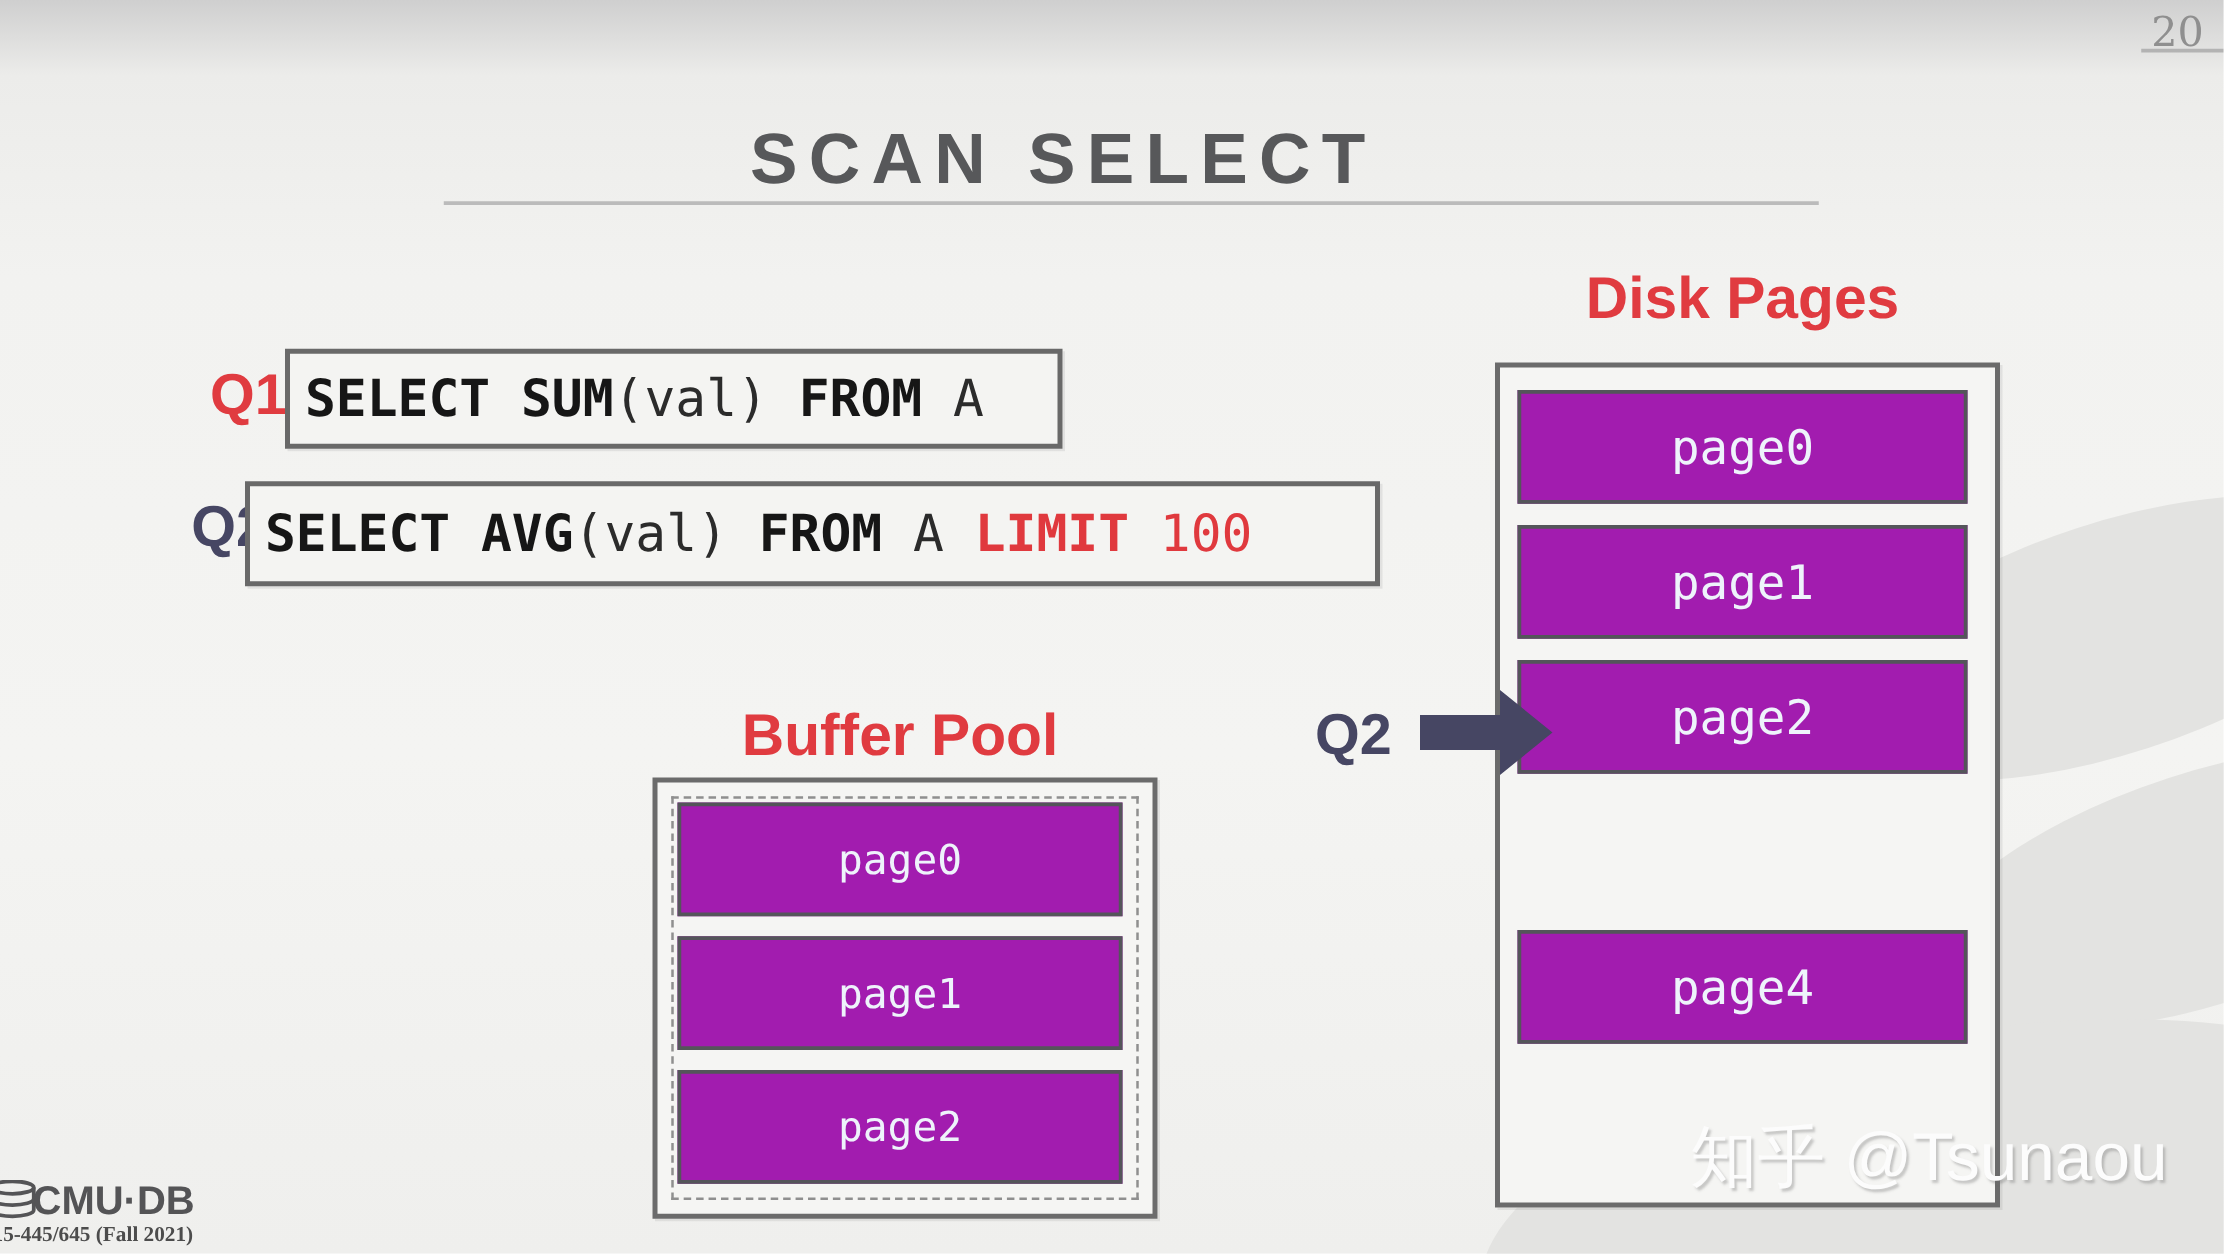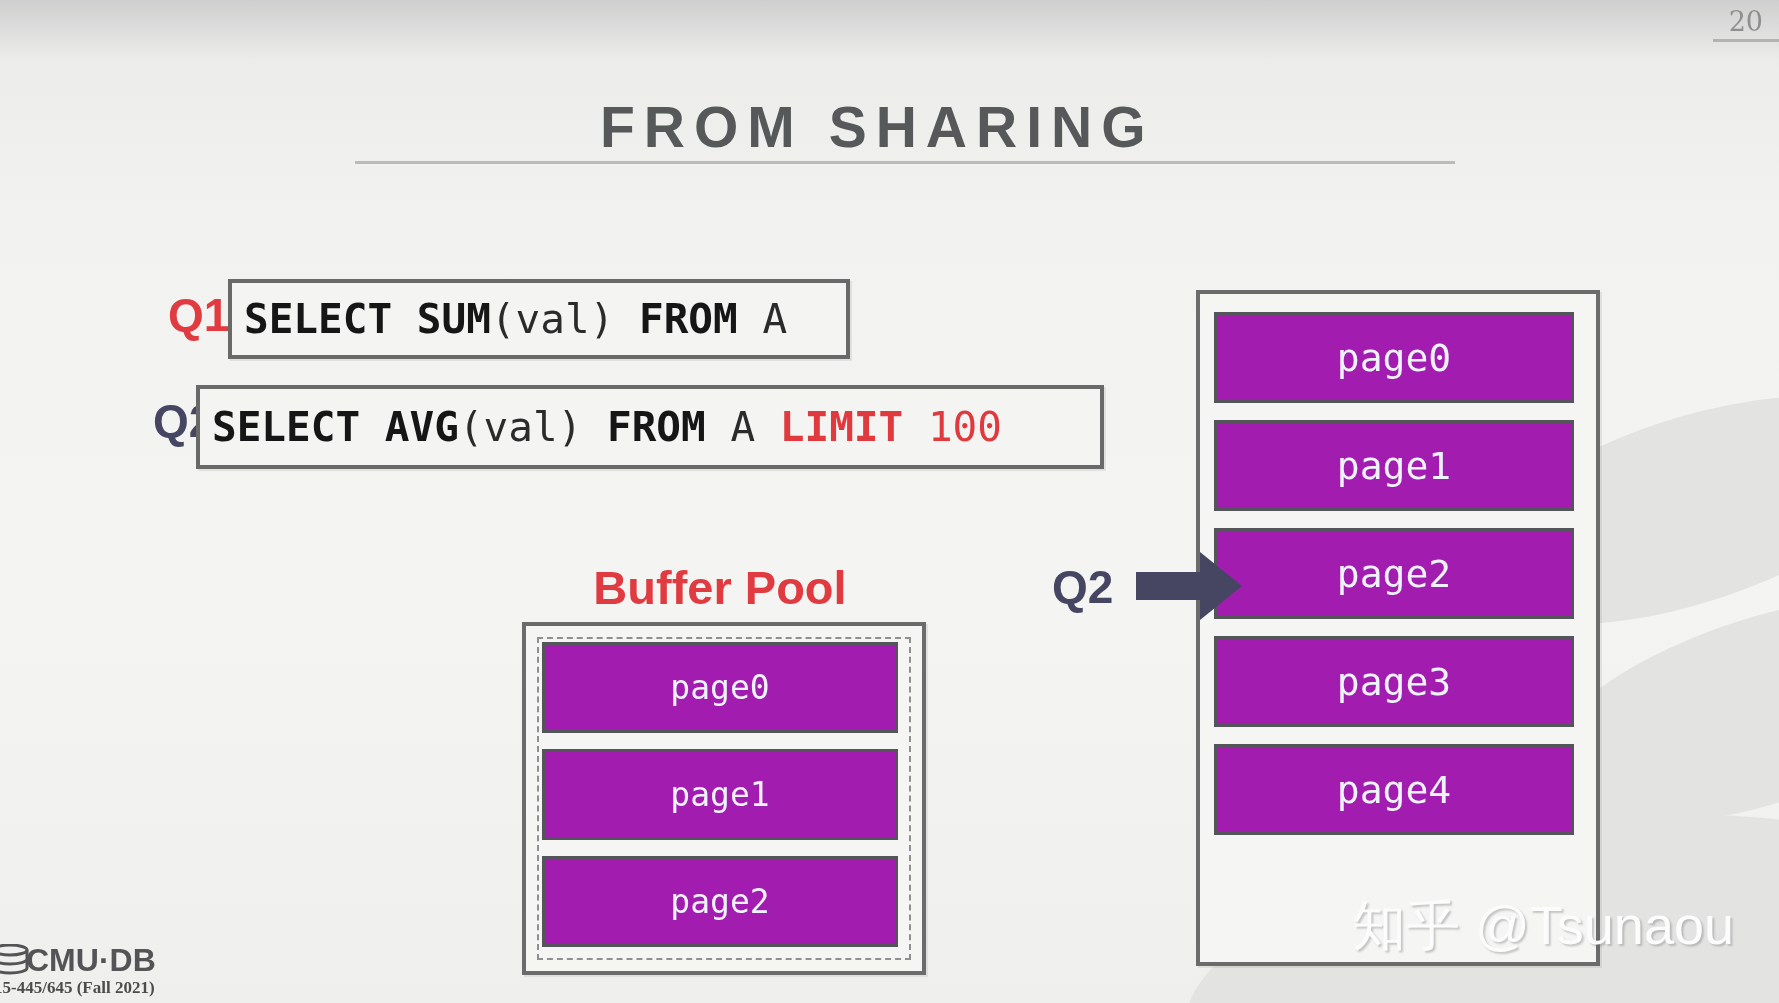--- a/index.html
+++ b/index.html
@@ -10,21 +10,21 @@
   }
   
   .bgwm{position:absolute;inset:0;z-index:0;}
   .bgwm .blob{position:absolute;background:#e3e3e1;border-radius:50%;}
   .blob.b1{left:1455px;top:418px;width:470px;height:185px;transform:rotate(-18deg);}
   .blob.b2{left:1528px;top:618px;width:470px;height:185px;transform:rotate(-18deg);}
   .blob.b3{left:1180px;top:828px;width:760px;height:280px;transform:rotate(-10deg);}
 
   
   .pageno{position:absolute;top:6px;right:16px;font-family:"DejaVu Serif",serif;
-          font-size:27px;color:#8f8f8f;z-index:3;}
+          font-size:33px;color:#8f8f8f;z-index:3;}
   .pageno-line{position:absolute;top:39px;right:0;width:66px;height:3px;background:#b3b3b3;z-index:3;}
 
   
   .title{position:absolute;left:600px;top:94px;margin:0;font-size:57px;font-weight:bold;
          letter-spacing:9px;color:#57585a;z-index:2;}
   .title-underline{position:absolute;left:355px;top:161px;width:1100px;height:3px;background:#bbbbbb;z-index:2;}
 
   
   .qlabel{font-size:46px;font-weight:bold;z-index:2;position:absolute;}
   .red{color:#e03b40;}
@@ -86,41 +86,39 @@
 
   <div class="bgwm">
     <div class="blob b1"></div>
     <div class="blob b2"></div>
     <div class="blob b3"></div>
   </div>
 
   <div class="pageno">20</div>
   <div class="pageno-line"></div>
 
-  <h1 class="title">FROM SHARING</h1>
+  <h1 class="title">SCAN SELECT</h1>
   <div class="title-underline"></div>
 
   <span class="qlabel red" id="q1label">Q1</span>
   <div class="codebox" id="q1box"><span class="kw">SELECT </span><span class="kw">SUM</span><span>(val) </span><span class="kw">FROM </span><span>A</span></div>
 
   <span class="qlabel navy" id="q2label">Q2</span>
   <div class="codebox" id="q2box"><span class="kw">SELECT </span><span class="kw">AVG</span><span>(val) </span><span class="kw">FROM </span><span>A </span><span class="kwred">LIMIT </span><span class="plainred">100</span></div>
 
+  <div class="heading" id="diskHeading">Disk Pages</div>
   <div class="container" id="diskBox">
     <div class="pagebox" style="top:18px">
         <span>page0</span>
       </div>
     <div class="pagebox" style="top:126px">
         <span>page1</span>
       </div>
     <div class="pagebox" style="top:234px">
         <span>page2</span>
-      </div>
-    <div class="pagebox" style="top:342px">
-        <span>page3</span>
       </div>
     <div class="pagebox" style="top:450px">
         <span>page4</span>
       </div>
   </div>
 
   <div class="heading" id="bufHeading">Buffer Pool</div>
   <div class="container" id="bufBox">
     <div class="bp-frame"></div>
     <div class="pagebox" style="top:16px">

